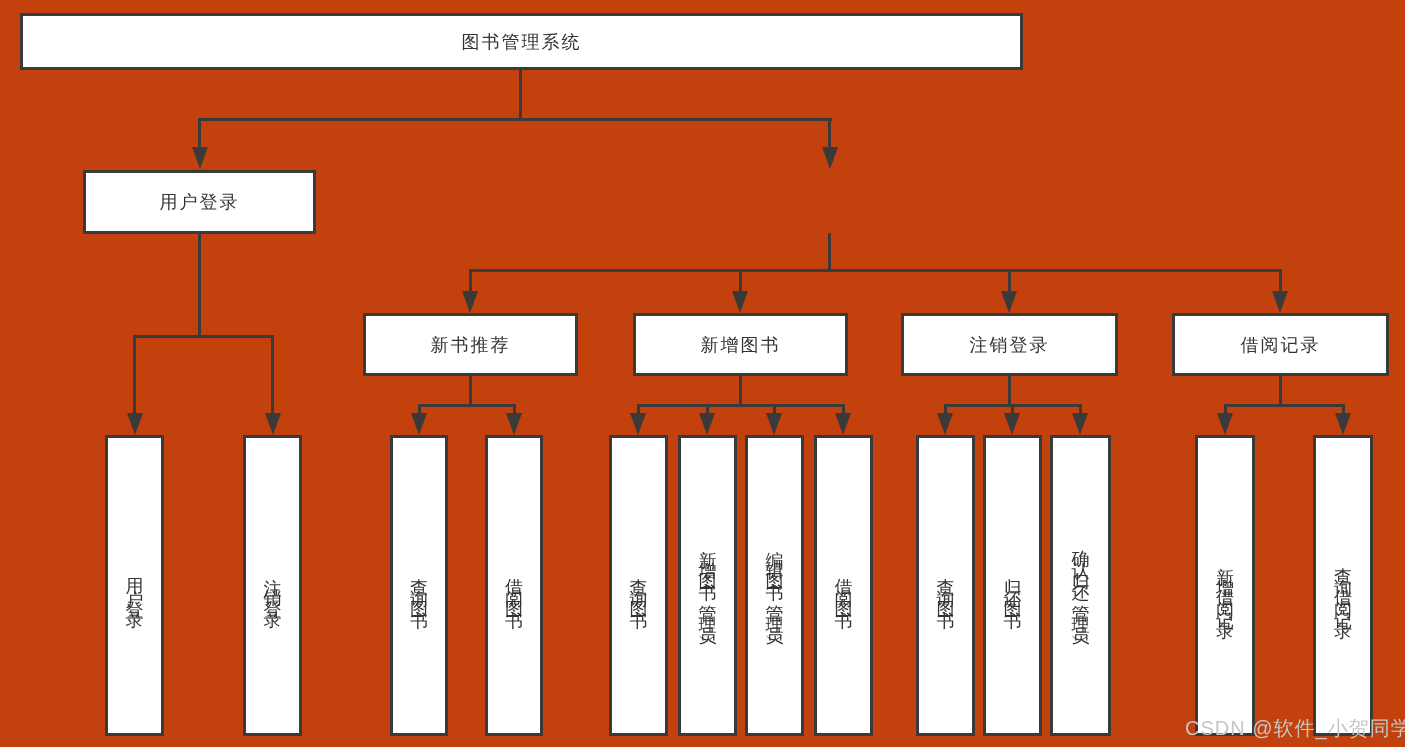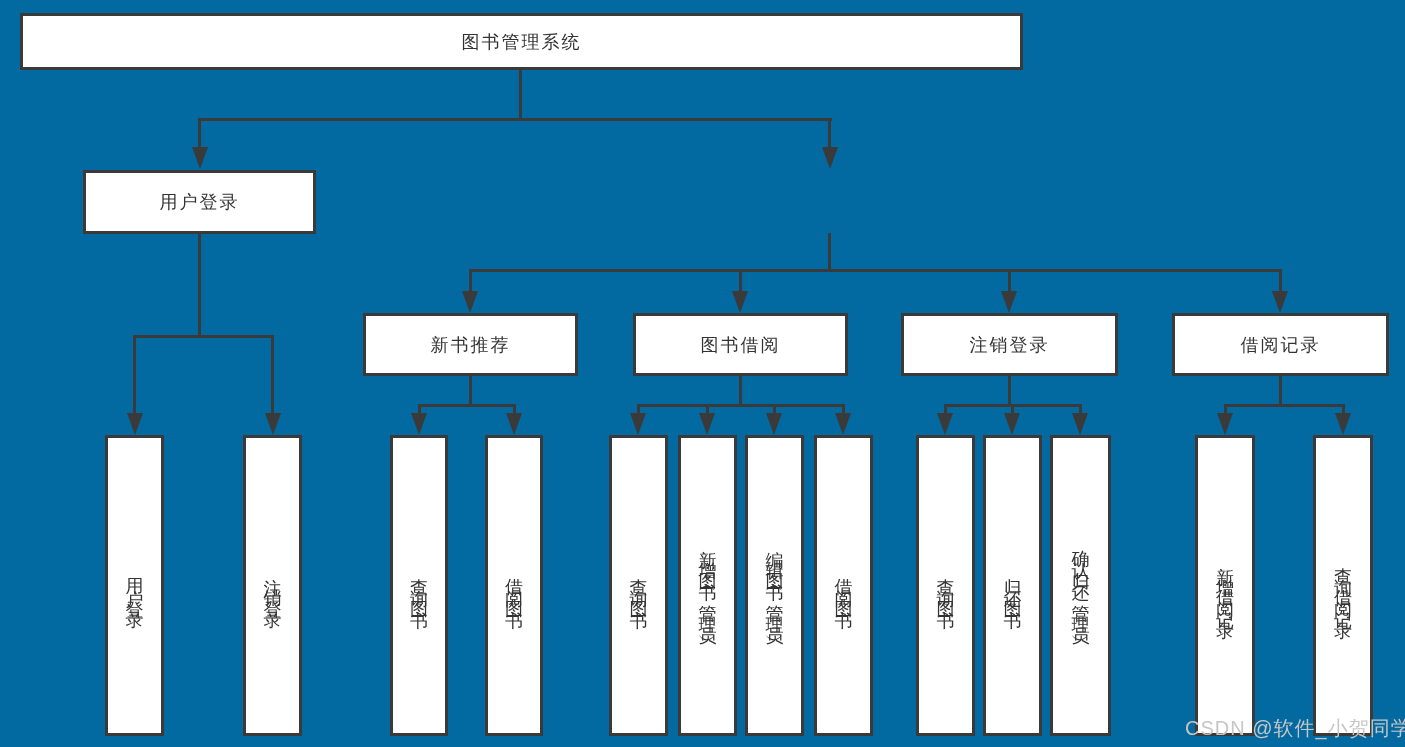--- a/index.html
+++ b/index.html
@@ -26,37 +26,37 @@
     border-top:22px solid var(--line);
   }
   .wm{
     position:absolute;left:1185px;top:715px;z-index:6;
     color:var(--wm);font-size:20px;letter-spacing:1px;white-space:nowrap;
   }
 </style>
 </head>
 <body>
 
-<div class="canvas" style="--line: #3a3a3a; --text: #333333; --wm: #c6c6c6; background: #0369a1;">
+<div class="canvas" style="--line: #3a3a3a; --text: #333333; --wm: #c6c6c6; background: #c2410c;">
 
   <div class="node" style="left:20px;top:13px;width:1003px;height:57px;">
     <span class="lbl">图书管理系统</span>
   </div>
 
   <div class="node" style="left:83px;top:170px;width:233px;height:64px;">
     <span class="lbl">用户登录</span>
   </div>
 
 
   <div class="node" style="left:363px;top:313px;width:215px;height:63px;">
     <span class="lbl">新书推荐</span>
   </div>
 
   <div class="node" style="left:633px;top:313px;width:215px;height:63px;">
-    <span class="lbl">图书借阅</span>
+    <span class="lbl">新增图书</span>
   </div>
 
   <div class="node" style="left:901px;top:313px;width:217px;height:63px;">
     <span class="lbl">注销登录</span>
   </div>
 
   <div class="node" style="left:1172px;top:313px;width:217px;height:63px;text-align:center;">
     <span class="lbl">借阅记录</span>
   </div>
 

